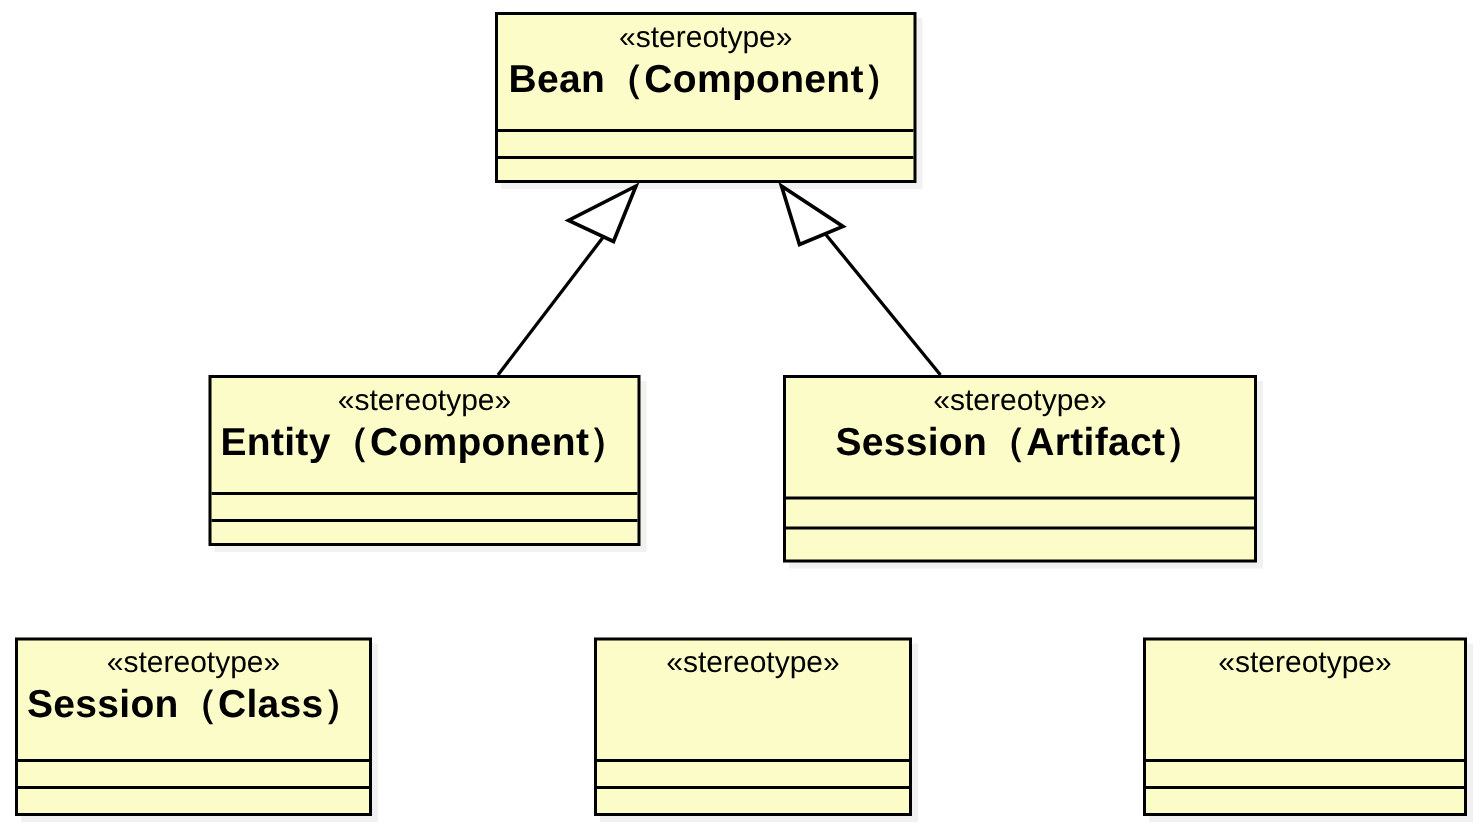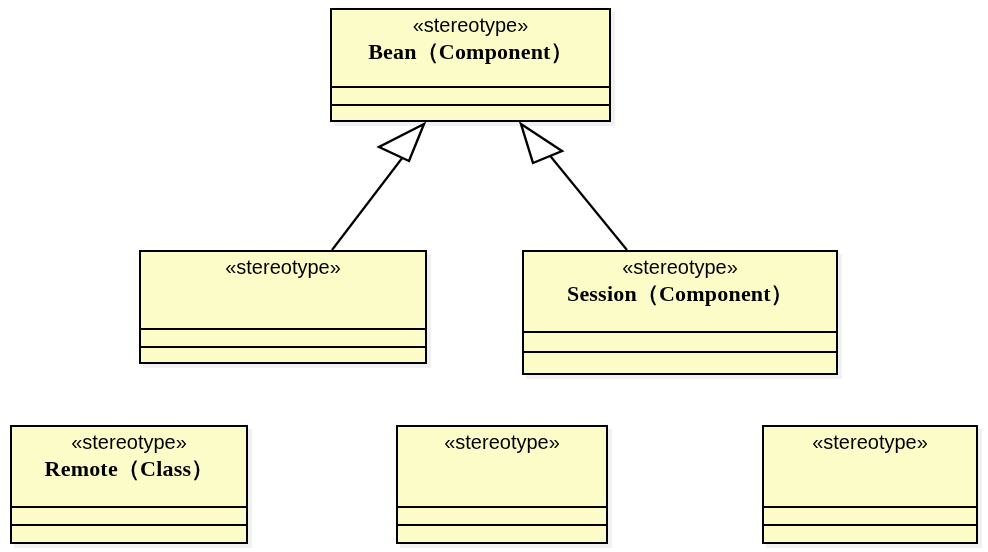--- a/index.html
+++ b/index.html
@@ -42,26 +42,25 @@
     color: #000000;
     border-radius: 26px;
   }
   .stereotype-line {
     font-size: 20px;
     line-height: 25px;
     font-weight: normal;
     white-space: nowrap;
   }
   .name-line {
-    font-size: 22px;
+    font-size: 26px;
     line-height: 28px;
     font-weight: bold;
     white-space: nowrap;
     letter-spacing: 0.2px;
-    font-family: Liberation Serif, serif;
   }
   .uml-compartment {
     box-sizing: border-box;
     border-top: 2px solid #000000;
     height: 18px;
   }
   .uml-compartment.tall {
     height: 20px;
   }
 </style>
@@ -88,38 +87,39 @@
       <div class="stereotype-line">«stereotype»</div>
       <div class="name-line">Bean（Component）</div>
     </div>
     <div class="uml-compartment"></div>
     <div class="uml-compartment"></div>
   </div>
 
   <div class="uml-node" style="left:139px; top:250px; width:288px; height:114px;">
     <div class="uml-header" style="height:76px;">
       <div class="stereotype-line">«stereotype»</div>
+      <div class="name-line">Entity（Component）</div>
     </div>
     <div class="uml-compartment"></div>
     <div class="uml-compartment"></div>
   </div>
 
   <div class="uml-node" style="left:522px; top:250px; width:316px; height:125px;">
     <div class="uml-header" style="height:79px;">
       <div class="stereotype-line">«stereotype»</div>
-      <div class="name-line">Session（Component）</div>
+      <div class="name-line">Session（Artifact）</div>
     </div>
     <div class="uml-compartment tall"></div>
     <div class="uml-compartment tall"></div>
   </div>
 
   <div class="uml-node" style="left:10px; top:425px; width:238px; height:119px;">
     <div class="uml-header" style="height:79px;">
       <div class="stereotype-line">«stereotype»</div>
-      <div class="name-line">Remote（Class）</div>
+      <div class="name-line">Session（Class）</div>
     </div>
     <div class="uml-compartment"></div>
     <div class="uml-compartment"></div>
   </div>
 
   <div class="uml-node" style="left:396px; top:425px; width:212px; height:119px;">
     <div class="uml-header" style="height:79px;">
       <div class="stereotype-line">«stereotype»</div>
     </div>
     <div class="uml-compartment"></div>

